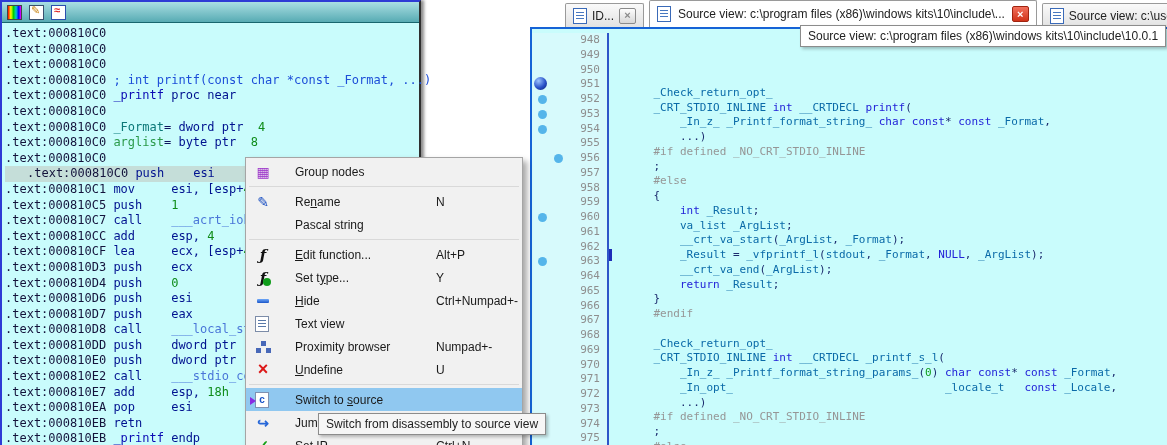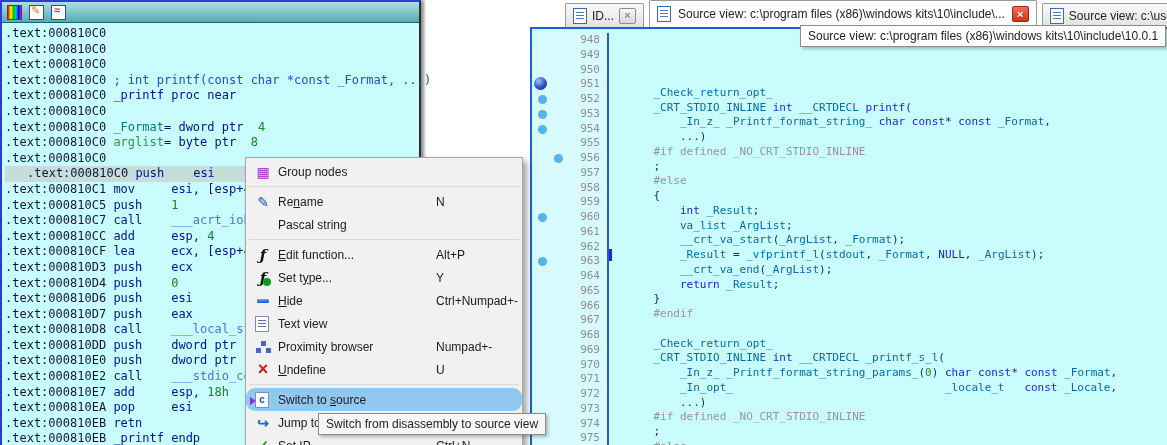--- a/index.html
+++ b/index.html
@@ -53,22 +53,22 @@
   .snum{flex:0 0 40px;text-align:right;padding-right:7px;color:#8e8e8e;background:#d7fafc;
     border-right:2px solid #2f55c9;}
   .scode{flex:1;padding-left:18px;position:relative;margin-top:38px;}
   .sline-hl .scode{background:#fdba74;}
   .caret{position:absolute;left:0;top:1px;width:3px;height:12px;background:#1d2cb8;}
   .s-id{color:#0a6aa8}.s-kw{color:#2222d8}.s-pp{color:#969696}.s-num{color:#0f9c1a}.s-pl{color:#1c2c6e}
   
   .context-menu{position:absolute;left:245px;top:157px;width:276px;background:#f1f1f1;
     border:1px solid #a5a5a5;box-shadow:4px 4px 6px rgba(0,0,0,.35);padding:2px 0;
     font-size:12px;color:#1a1a1a;z-index:10;}
-  .mitem{position:relative;height:23px;display:flex;align-items:center;padding-left:32px;}
-  .mitem-hl{background:#90c8f0;border-radius:9px;}
+  .mitem{position:relative;height:23px;display:flex;align-items:center;padding-left:49px;}
+  .mitem-hl{background:#90c8f0;}
   .mshort{position:absolute;left:190px;}
   .msep{height:1px;background:#d9d9d9;margin:3px 3px;}
   .mi{position:absolute;left:9px;width:16px;height:16px;display:flex;align-items:center;
     justify-content:center;}
   .mi-group-nodes::before{content:"▦";color:#9a30c8;font-size:14px;}
   .mi-rename::before{content:"✎";color:#1048c0;font-size:14px;}
   .mi-edit-function::before{content:"ƒ";font-style:italic;font-weight:bold;color:#111;
     font-size:15px;font-family:"DejaVu Serif",serif;}
   .mi-set-type::before{content:"ƒ";font-style:italic;font-weight:bold;color:#111;
     font-size:15px;font-family:"DejaVu Serif",serif;}

